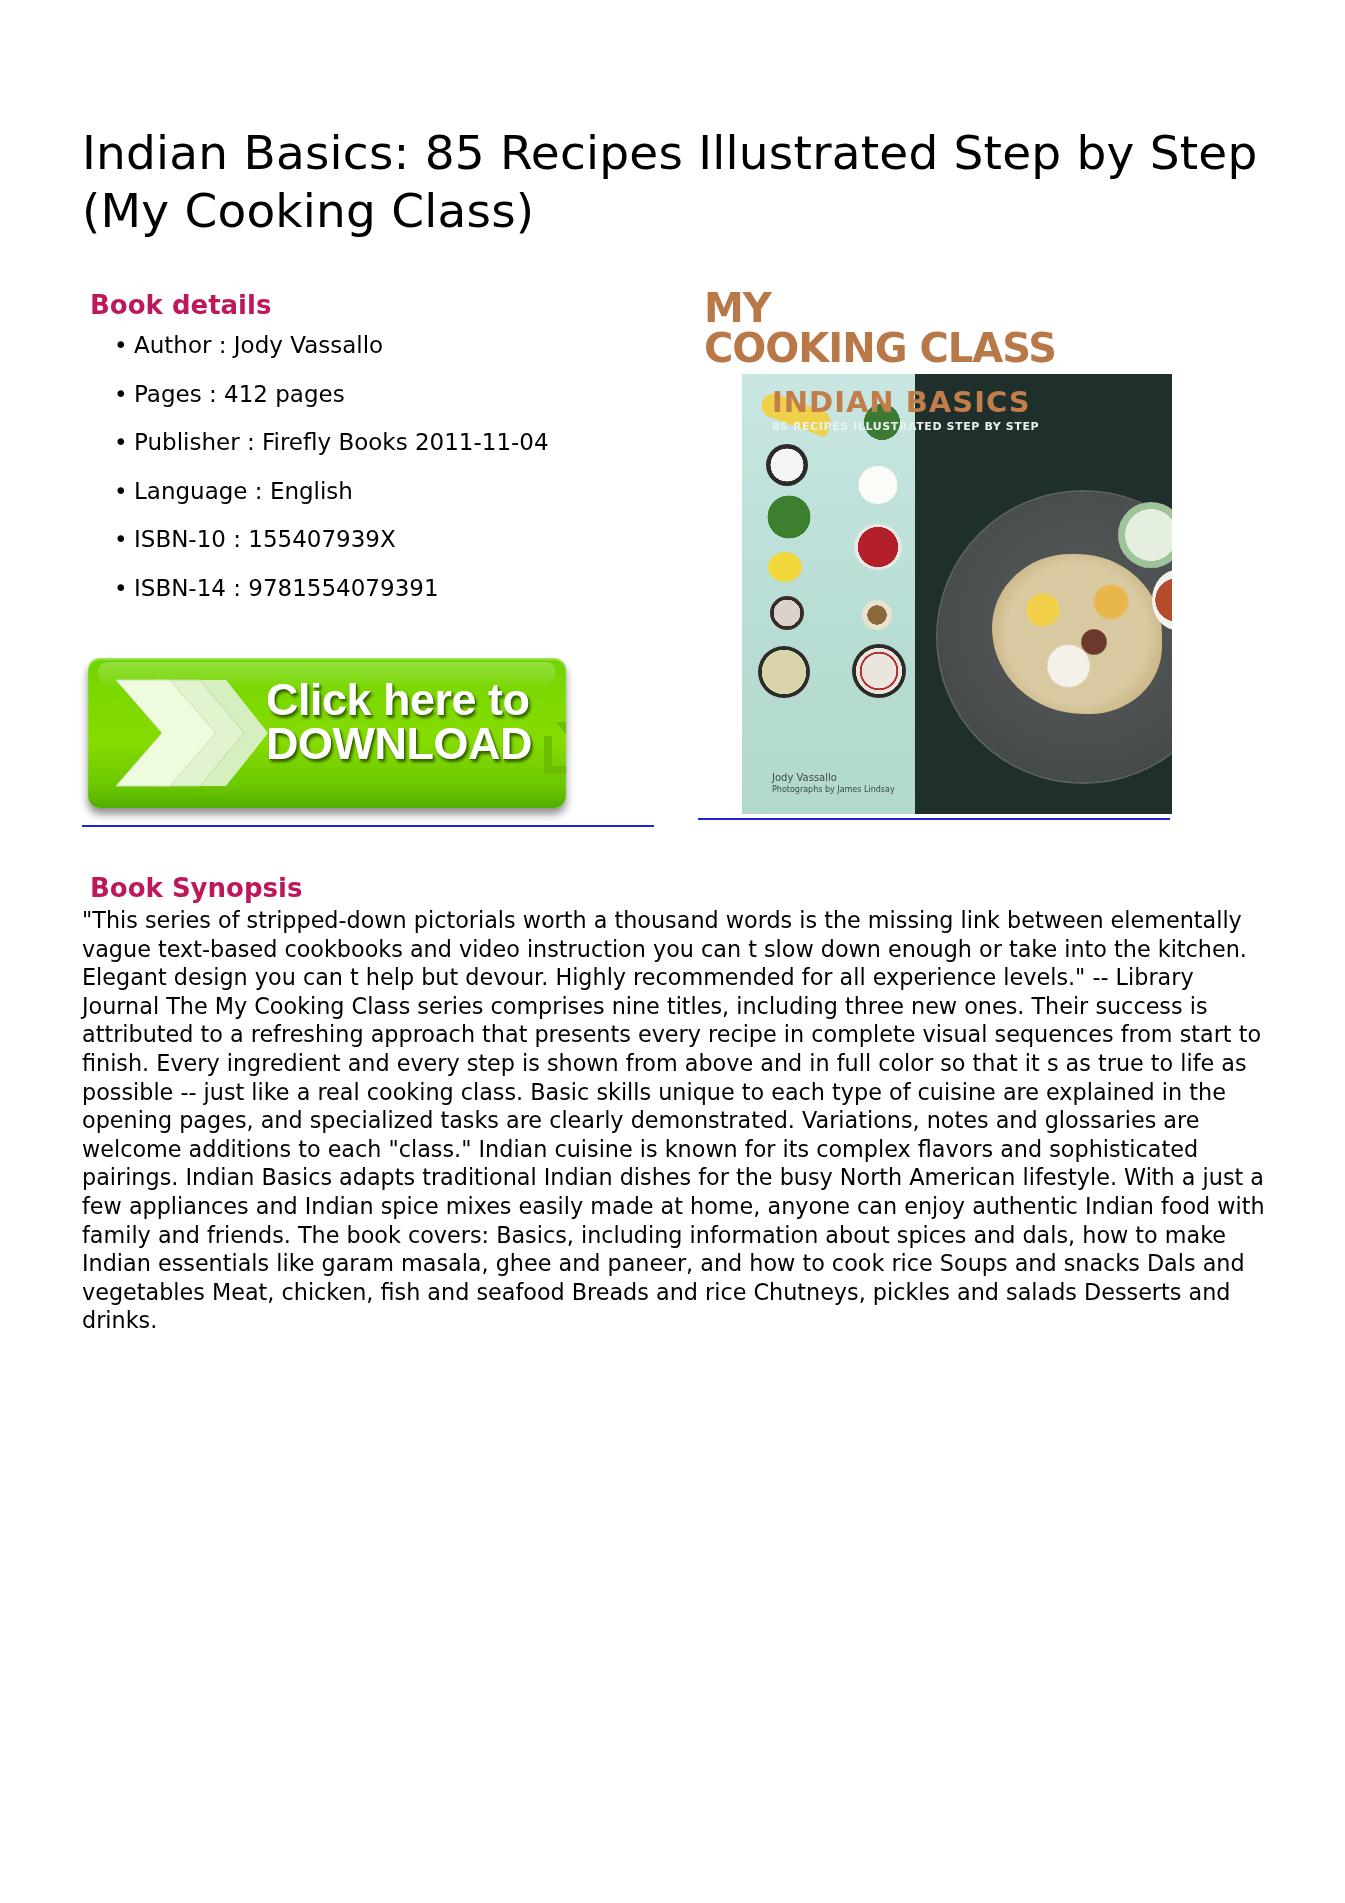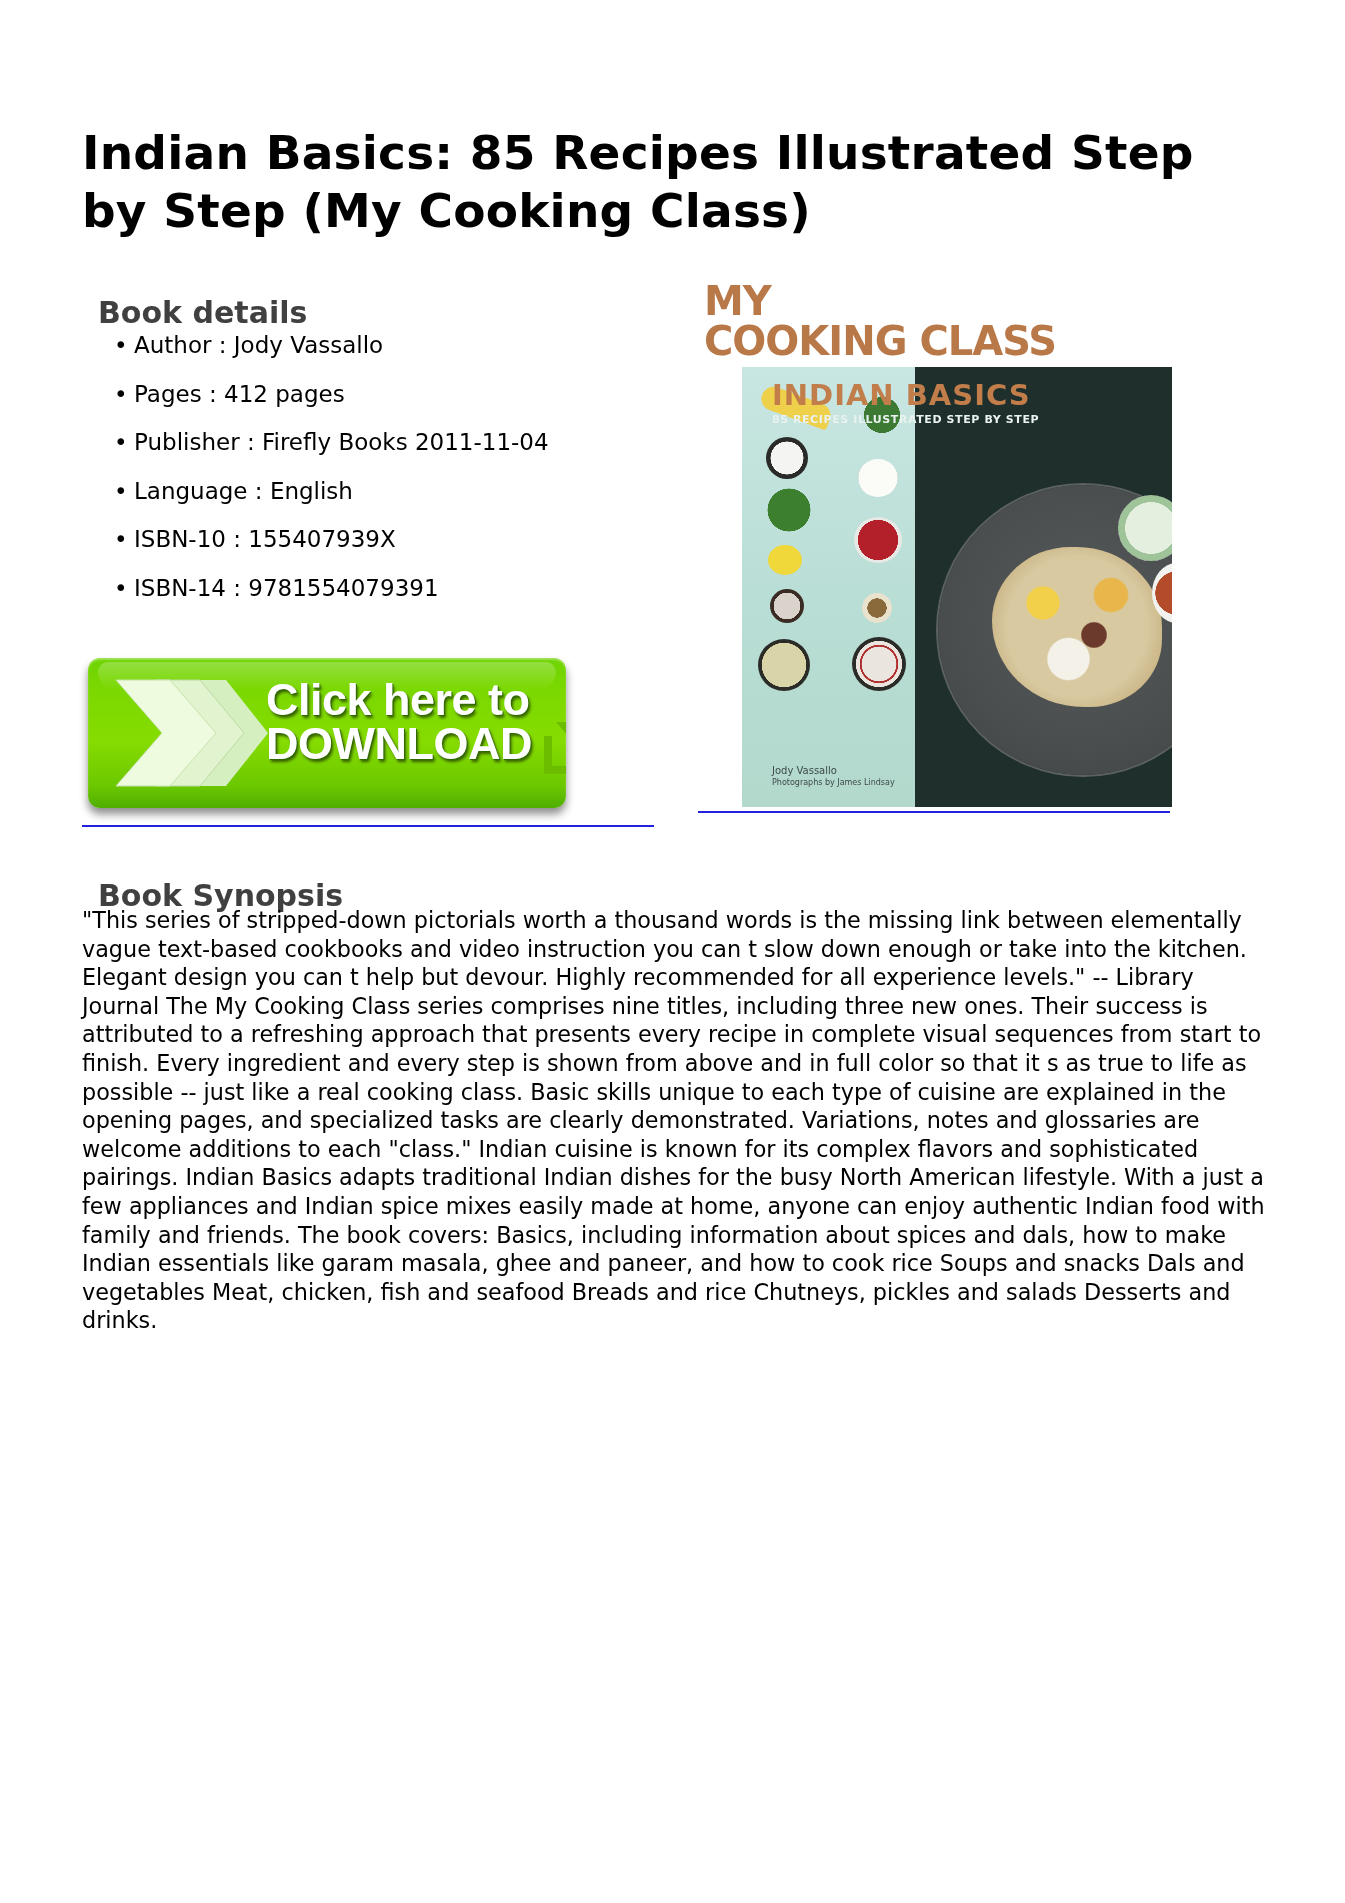--- a/index.html
+++ b/index.html
@@ -21,35 +21,35 @@
       top: 0;
       width: 1190px;
     }
     .title {
       position: absolute;
       left: 0;
       top: 124px;
       width: 1180px;
       margin: 0;
       font-family: "DejaVu Sans", sans-serif;
-      font-weight: bold;
+      font-weight: normal;
       font-size: 47px;
       line-height: 58px;
       letter-spacing: 0.2px;
       color: #000000;
     }
     .section-heading {
       position: absolute;
       left: 0;
-      margin: 16px;
-      font-family: "DejaVu Sans", sans-serif;
-      font-weight: bold;
-      font-size: 30px;
+      margin: 8px;
+      font-family: "DejaVu Sans", sans-serif;
+      font-weight: bold;
+      font-size: 26px;
       line-height: 32px;
-      color: #404040;
+      color: #be185d;
     }
     .details-heading { top: 281px; }
     .synopsis-heading { top: 864px; }
 
     .details-list {
       position: absolute;
       left: 32px;
       top: 330px;
       margin: 0;
       padding: 0;
@@ -123,21 +123,21 @@
       position: absolute;
       left: 456px;
       top: 28px;
       width: 80px;
       height: 90px;
     }
 
     .cover-link {
       position: absolute;
       left: 616px;
-      top: 281px;
+      top: 288px;
       width: 472px;
       height: 530px;
       display: block;
       border-bottom: 2px solid #2222dd;
       text-decoration: none;
     }
     .cover-brand {
       position: absolute;
       left: 6px;
       top: 0;

